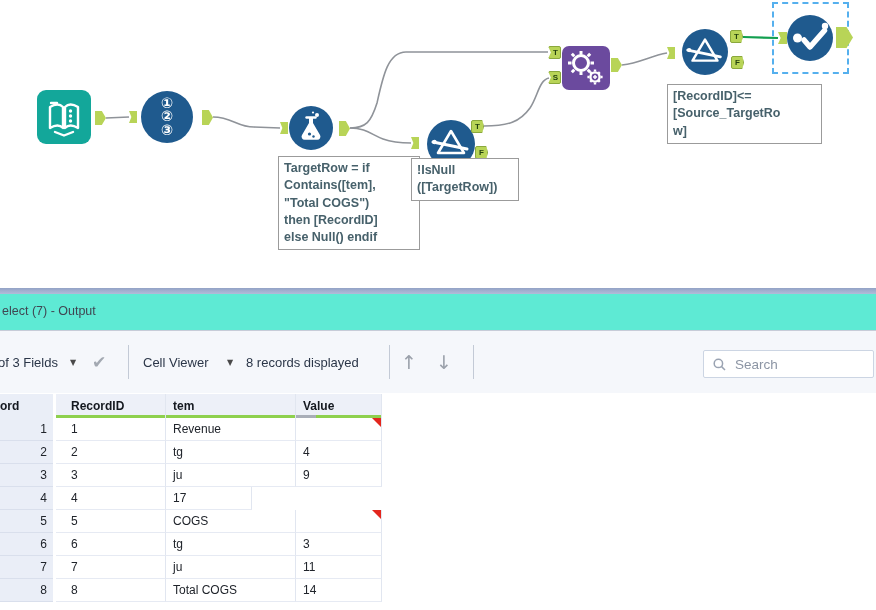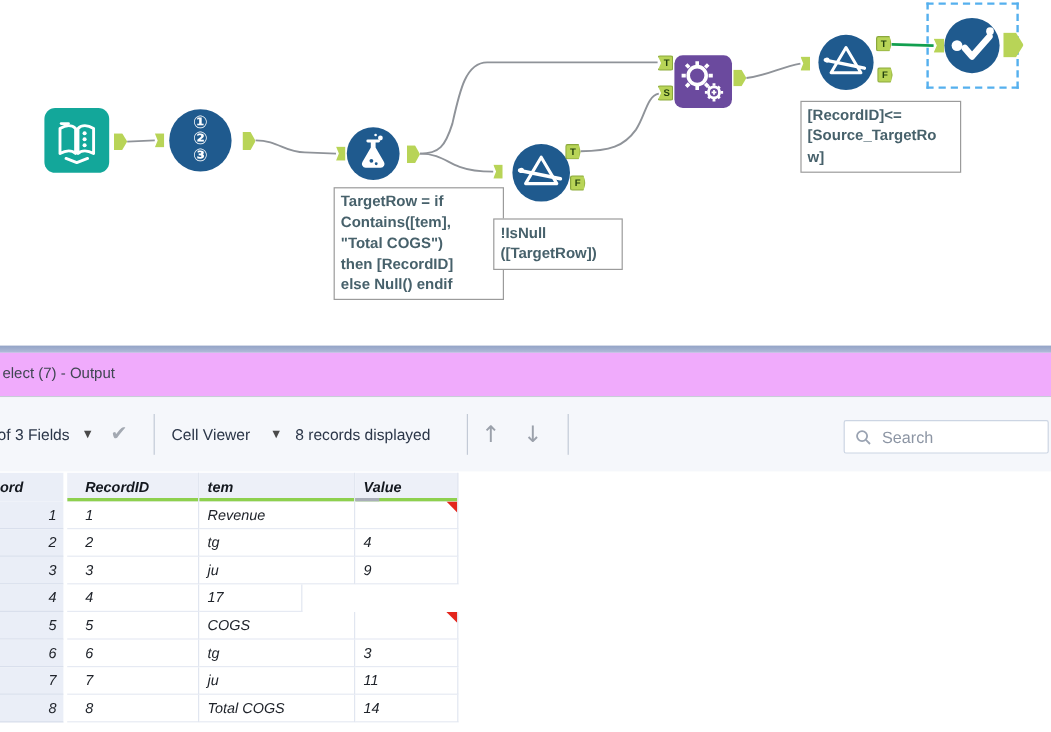--- a/index.html
+++ b/index.html
@@ -25,44 +25,44 @@
   
   .anchor{position:absolute;background:#b8d457;box-sizing:border-box;}
   .a-out{clip-path:polygon(0 0,62% 0,100% 50%,62% 100%,0 100%);}
   .a-in{clip-path:polygon(0 0,100% 0,100% 100%,0 100%,30% 50%);}
   .a-flag{display:flex;align-items:center;justify-content:center;font-size:8px;font-weight:bold;color:#24420e;border:1px solid #8aa83c;border-radius:2px;clip-path:polygon(0 0,86% 0,100% 50%,86% 100%,0 100%);}
   .a-flag-in{display:flex;align-items:center;justify-content:center;font-size:8px;font-weight:bold;color:#24420e;border:1px solid #8aa83c;border-radius:2px;clip-path:polygon(0 0,100% 0,100% 100%,0 100%,22% 50%);padding-left:2px;}
 
   
   .annotation{position:absolute;background:#fff;border:1px solid #9b9b9b;color:#47616b;font-weight:bold;font-size:12.5px;line-height:1.38;padding:3px 5px;white-space:pre-line;box-sizing:border-box;}
   .ann-formula{left:278px;top:156px;width:142px;}
-  .ann-filter1{left:411px;top:182px;width:108px;}
-  .ann-filter2{left:667px;top:84px;width:134px;}
+  .ann-filter1{left:411px;top:158px;width:108px;}
+  .ann-filter2{left:667px;top:84px;width:155px;}
 
   
   .splitter{position:absolute;left:0;top:288px;width:876px;height:6px;background:linear-gradient(#93a3c6,#b1bcd9);}
-  .results-header{position:absolute;left:0;top:294px;width:876px;height:37px;background:#f0abfc;border-bottom:1px solid #c7ccd8;box-sizing:border-box;}
+  .results-header{position:absolute;left:0;top:294px;width:876px;height:37px;background:#5eead4;border-bottom:1px solid #c7ccd8;box-sizing:border-box;}
   .results-title{position:absolute;left:2px;top:10px;font-size:12.5px;color:#404652;}
   .results-toolbar{position:absolute;left:0;top:331px;width:876px;height:62px;background:#f5f7fb;}
   .tb{position:absolute;top:50%;transform:translateY(-50%);}
   .tb-text{font-size:13px;color:#2b3648;white-space:nowrap;}
   .caret{font-size:8px;color:#4a4a4a;font-family:"DejaVu Sans",sans-serif;}
   .tb-check{font-size:17px;color:#a3a9b2;font-family:"DejaVu Sans",sans-serif;font-weight:bold;}
   .tb-sep{position:absolute;top:14px;width:1px;height:34px;background:#c3cad6;}
   .tb-arrow{font-size:19px;color:#9ba1ab;font-family:"DejaVu Sans",sans-serif;}
   .searchbox{position:absolute;left:703px;top:19px;width:171px;height:28px;background:#fff;border:1px solid #ccd5e3;border-radius:2px;display:flex;align-items:center;box-sizing:border-box;}
   .searchbox input{border:none;outline:none;background:transparent;font-family:"Liberation Sans",sans-serif;font-size:13.5px;color:#701a75;width:130px;}
   .searchbox input::placeholder{color:#8c95a4;}
   .search-icon{margin:0 7px 0 9px;flex:0 0 auto;}
 
   .results-body{position:absolute;left:0;top:393px;width:876px;height:217px;background:#fff;}
 
   
   .grid{position:absolute;left:0;top:1px;width:383px;}
-  .grow{display:flex;height:23px;font-style:italic;}
+  .grow{display:flex;height:23px;}
   .gc{box-sizing:border-box;font-size:12px;color:#20242b;display:flex;align-items:center;overflow:hidden;white-space:nowrap;}
   .c0{width:53px;background:#eaeef7;justify-content:flex-end;padding-right:6px;border-bottom:1px solid #d9dfec;}
   .cgap{width:3px;background:#fff;}
   .c1{width:110px;padding-left:15px;border-right:1px solid #e1e6f0;border-bottom:1px solid #e6eaf3;position:relative;}
   .c2{width:130px;padding-left:7px;border-right:1px solid #e1e6f0;border-bottom:1px solid #e6eaf3;position:relative;}
   .c3{width:86px;padding-left:7px;border-right:1px solid #e1e6f0;border-bottom:1px solid #e6eaf3;position:relative;}
   .ghead .gc{font-weight:bold;color:#14181f;background:#edf0f8;border-bottom:none;}
   .ghead .c0{background:#eaeef7;}
   .ghead{height:24px;position:relative;}
   .ghead .c1::after,.ghead .c2::after,.ghead .c3::after{content:"";position:absolute;left:0;right:0;bottom:0;height:3px;background:#8ed04e;}

